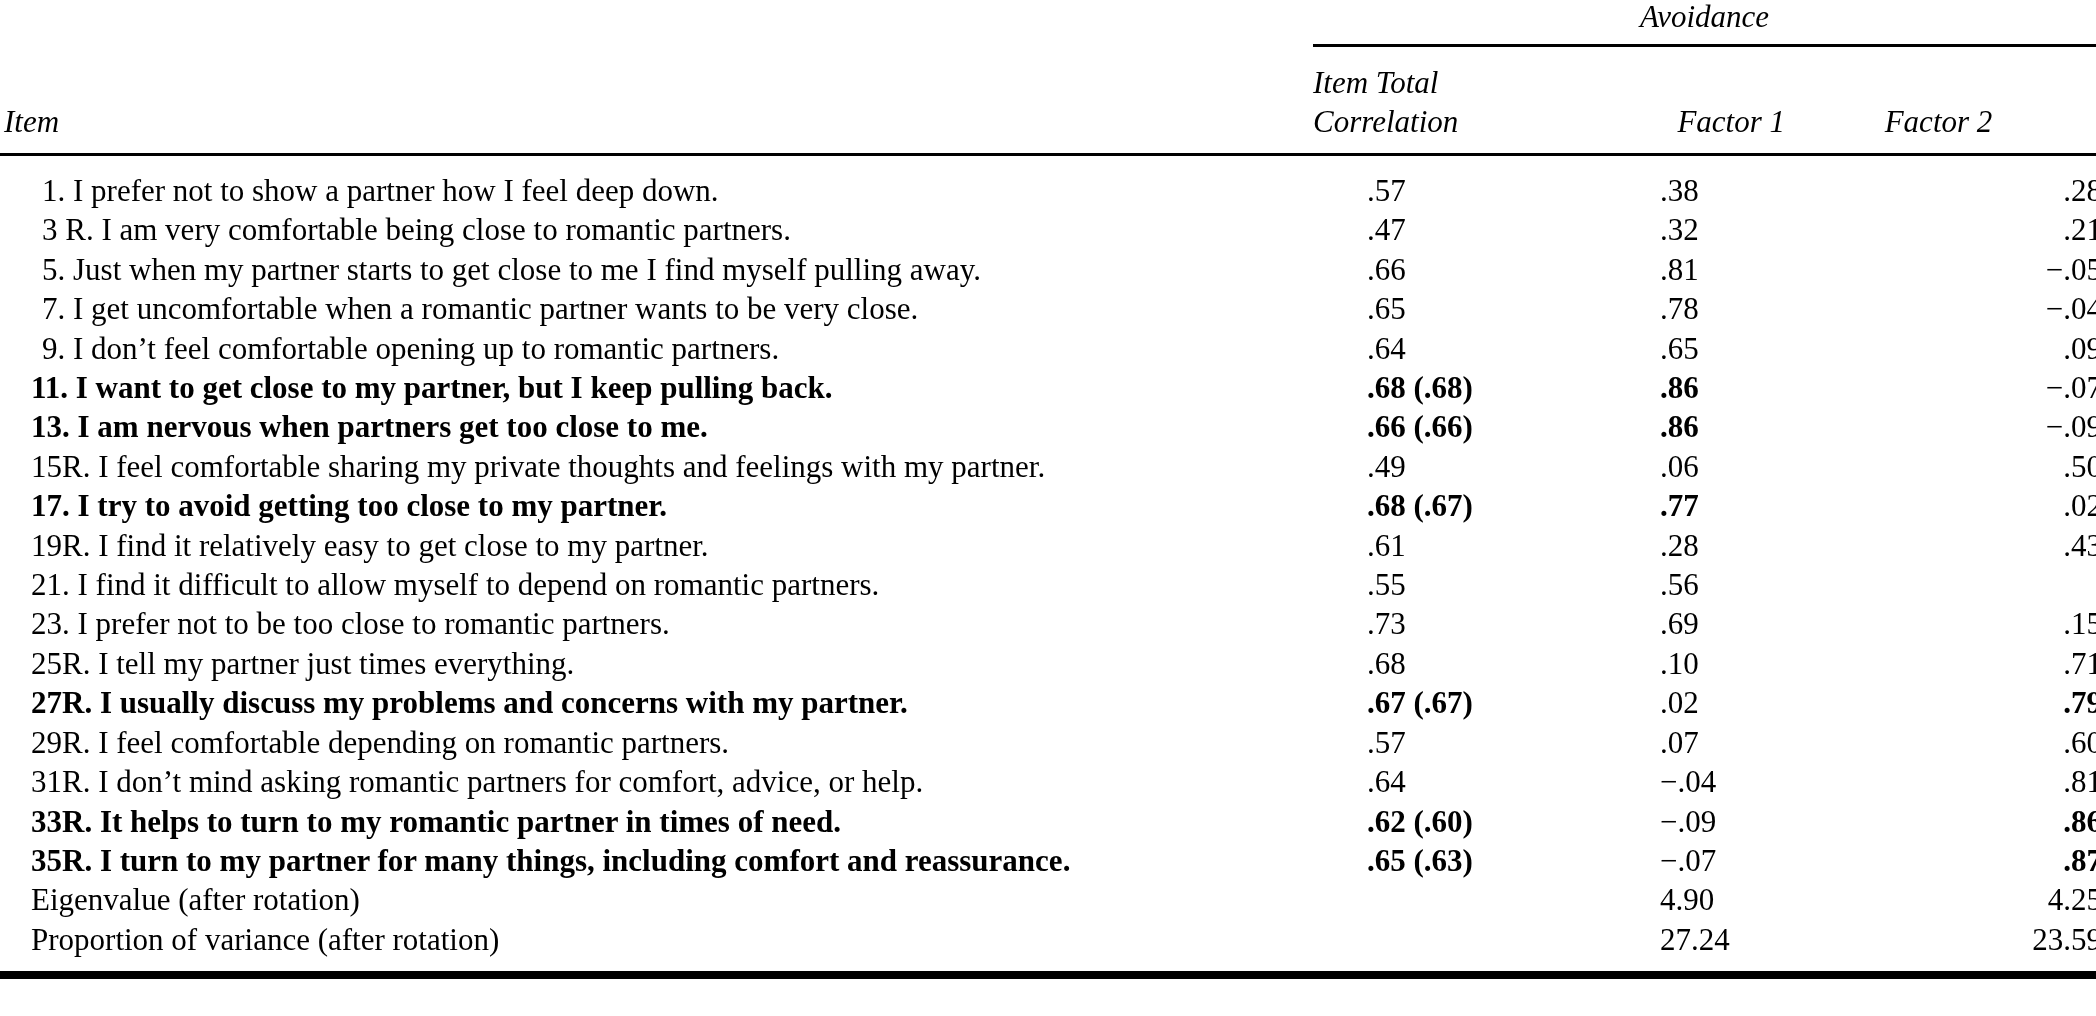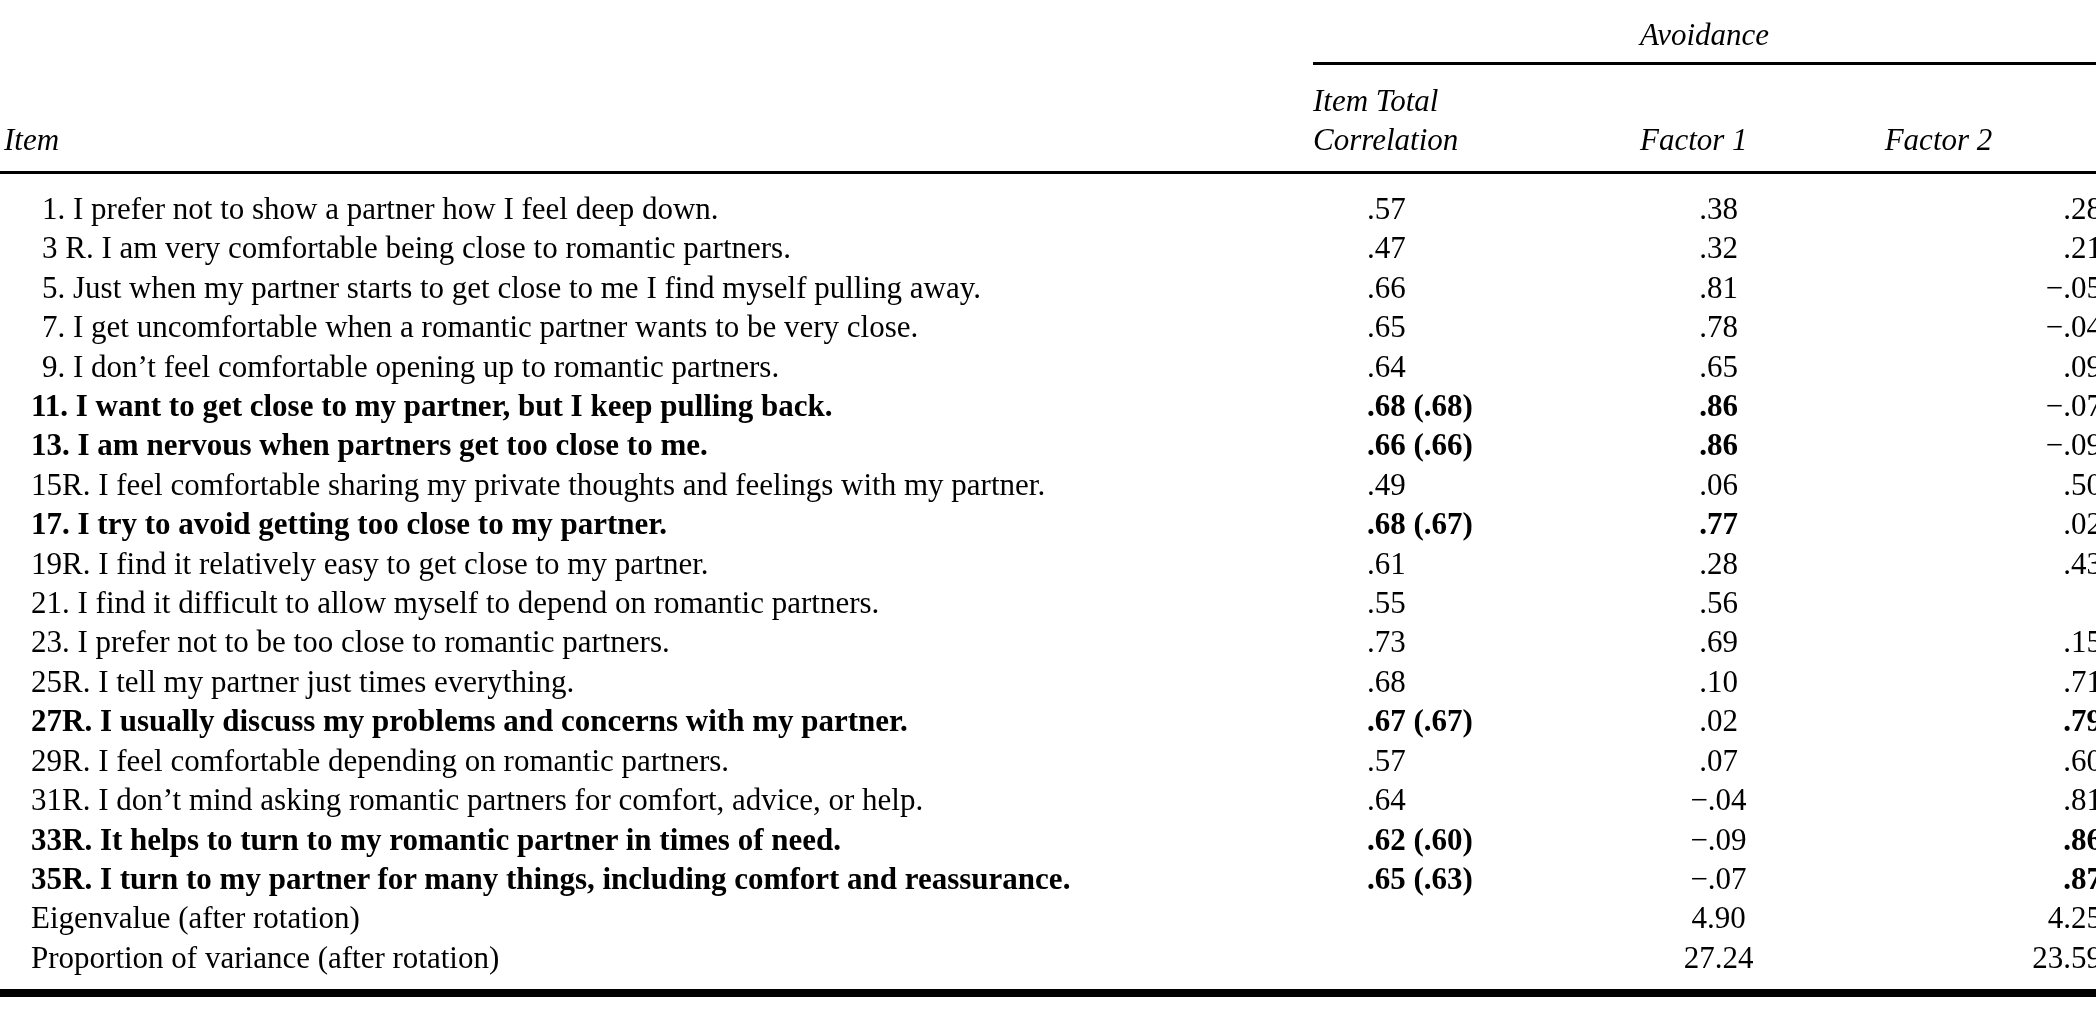--- a/index.html
+++ b/index.html
@@ -4,36 +4,36 @@
 <style>
   :root { --text:#000000; --background:#ffffff; --rule:#000000; }
   * { box-sizing: border-box; }
   html,body { margin:0; padding:0; background:var(--background); }
   .page {
     width:2096px; height:1016px; overflow:hidden;
     background:var(--background); color:var(--text);
     font-family:"Liberation Serif","DejaVu Serif",serif;
     font-size:31px;
   }
-  .spanner-row { display:flex; padding-top:18px; }
+  .spanner-row { display:flex; }
   .spanner-spacer { width:1313px; flex:none; }
   .spanner { flex:1; text-align:center; border-bottom:3px solid var(--rule); padding-bottom:10px; }
   .spanner-label { font-style:italic; line-height:34px; }
   .cols { display:grid; grid-template-columns:1313px 327px 145px 311px; }
   .header-row { align-items:end; padding:16px 0 12px 0; border-bottom:3px solid var(--rule); }
   .hdr { font-style:italic; line-height:39px; white-space:nowrap; }
   .hdr.c-item { padding-left:4px; }
-  .hdr.c-f1 { }
+  .hdr.c-f1 { text-align:right; }
   .hdr.c-f2 { text-align:center; padding-right:4px; }
   .tbody { padding-top:15px; }
   .trow { line-height:39.4px; white-space:nowrap;margin-left:20px; }
   .trow .c-item { padding-left:11px; overflow:hidden; }
   .trow .c-item.ind { padding-left:22px; }
   .trow .c-itc { padding-left:34px; }
-  .trow .c-f1 { text-align:center; padding-right:28px; }
+  .trow .c-f1 { text-align:left; padding-right:28px; }
   .trow .c-f2 { text-align:right; padding-right:14px; }
   .bold { font-weight:bold; }
   .bottom-rule { height:8px; background:var(--rule); margin-top:12px; }
 </style>
 </head>
 <body>
 
 <div class="page">
 
   <div class="spanner-row">

